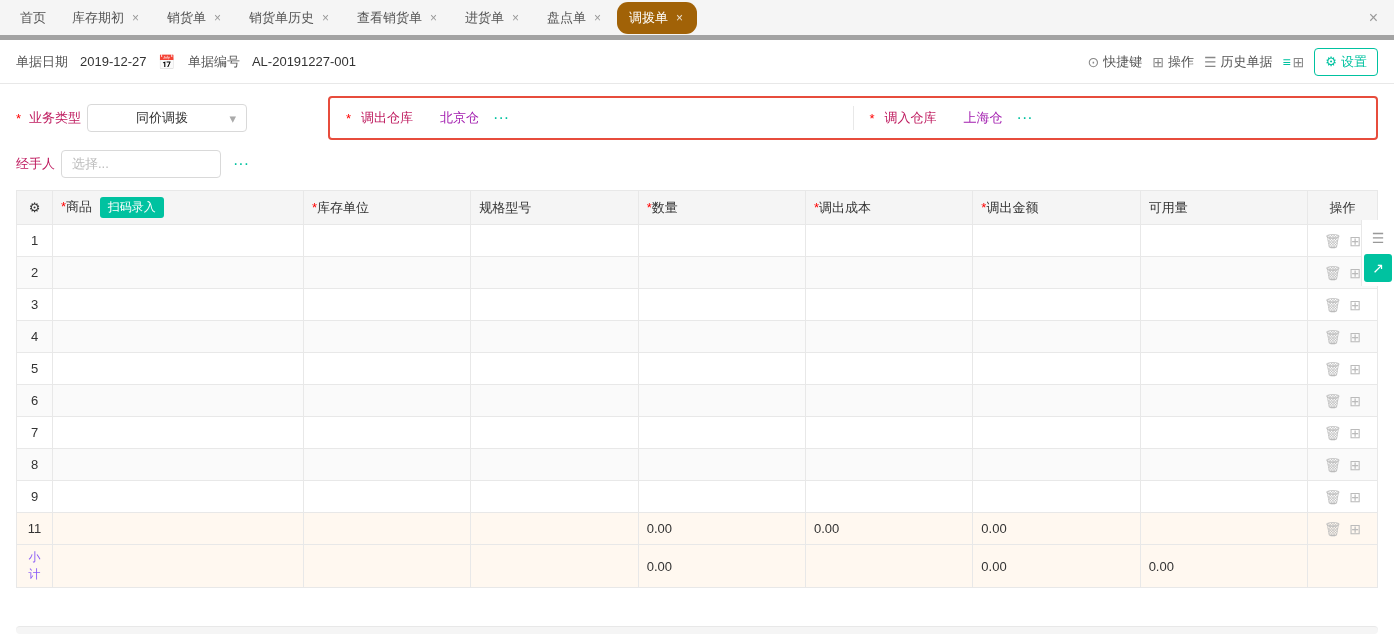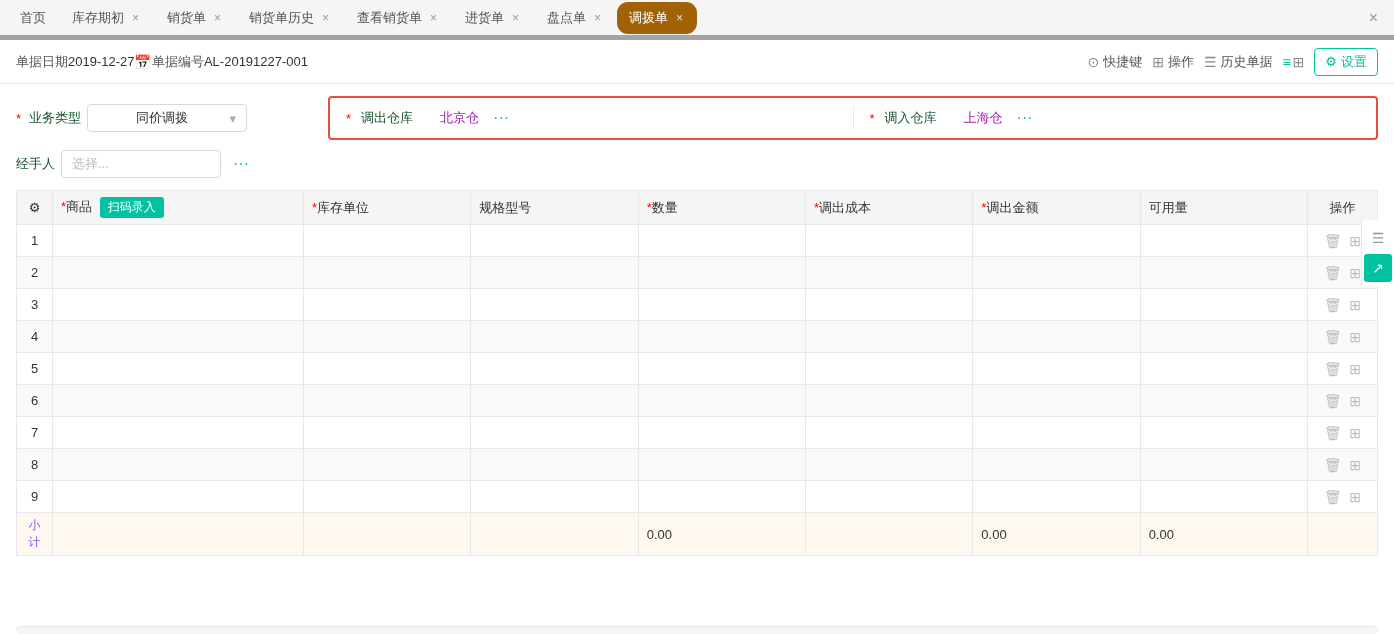--- a/index.html
+++ b/index.html
@@ -12,36 +12,36 @@
     .tab-item {
       display: flex; align-items: center; padding: 0 12px; height: 32px; cursor: pointer; border-radius: 4px 4px 0 0; font-size: 13px; color: #555; background: transparent; white-space: nowrap; gap: 6px;
     }
     .tab-item.active { background: #a16207; color: #fff; border-radius: 11px; }
     .tab-close { font-size: 12px; color: #999; cursor: pointer; padding: 0 2px; }
     .tab-item.active .tab-close { color: rgba(255,255,255,0.8); }
     .tab-close-right { margin-left: auto; font-size: 16px; color: #999; padding: 4px 8px; cursor: pointer; }
 
     
     .toolbar-row {
-      display: flex; align-items: center; height: 44px; padding: 0 16px; border-bottom: 1px solid #e8e8e8; background: #fff;
+      display: flex; align-items: center; height: 44px; padding: 0 16px; border-bottom: 1px solid #e8e8e8; gap: 12px; background: #fff;
     }
     .toolbar-label { color: #555; font-size: 13px; }
     .toolbar-value { color: #333; font-size: 13px; font-weight: 500; }
     .toolbar-icon { color: #aaa; font-size: 14px; cursor: pointer; }
     .toolbar-right { margin-left: auto; display: flex; align-items: center; gap: 10px; }
     .toolbar-action { display: flex; align-items: center; gap: 4px; color: #555; font-size: 13px; cursor: pointer; }
     .toolbar-btn-settings {
       display: flex; align-items: center; gap: 4px; padding: 4px 10px; border: 1px solid #00c2a0; border-radius: 4px; color: #00c2a0; font-size: 13px; cursor: pointer; background: #fff;
     }
 
     
     .form-area { padding: 12px 16px; display: flex; flex-direction: column; gap: 10px; }
     .form-row { display: flex; align-items: center; gap: 16px; }
     .form-field { display: flex; align-items: center; gap: 6px; }
-    .form-field-label { color: #14532d; font-size: 13px; }
+    .form-field-label { color: #be185d; font-size: 13px; }
     .required-star { color: #f00; margin-right: 2px; }
     .form-select {
       display: flex; align-items: center; gap: 6px; padding: 4px 10px; border: 1px solid #d9d9d9; border-radius: 4px; min-width: 140px; cursor: pointer; background: #fff; color: #333; font-size: 13px;
     }
     .form-input-placeholder { color: #bbb; }
     .form-dots { color: #00c2a0; font-size: 16px; cursor: pointer; margin-left: 6px; }
 
     
     .warehouse-box {
       border: 2px solid #e74c3c; border-radius: 4px; padding: 8px 16px; display: flex; align-items: center; gap: 0; flex: 1; margin-left: 16px;
@@ -345,20 +345,34 @@
         <td></td>
         <td></td>
         <td></td>
         <td></td>
         <td class="col-actions">
           <span class="action-icon">🗑</span>
           <span class="action-icon">⊞</span>
         </td>
       </tr>
           <tr class="subtotal-row">
+        <td class="row-num">11</td>
+        <td></td>
+        <td></td>
+        <td></td>
+        <td style="color:#333;">0.00</td>
+        <td style="color:#333;">0.00</td>
+        <td style="color:#333;">0.00</td>
+        <td></td>
+        <td class="col-actions">
+          <span class="action-icon">🗑</span>
+          <span class="action-icon">⊞</span>
+        </td>
+      </tr>
+          <tr class="subtotal-row">
     <td class="row-num subtotal-label" style="font-size:12px;color:#8b5cf6;">小计</td>
     <td></td>
     <td></td>
     <td></td>
     <td style="color:#333;">0.00</td>
     <td style="color:#333;"></td>
     <td style="color:#333;">0.00</td>
     <td style="color:#333;">0.00</td>
     <td></td>
   </tr>

